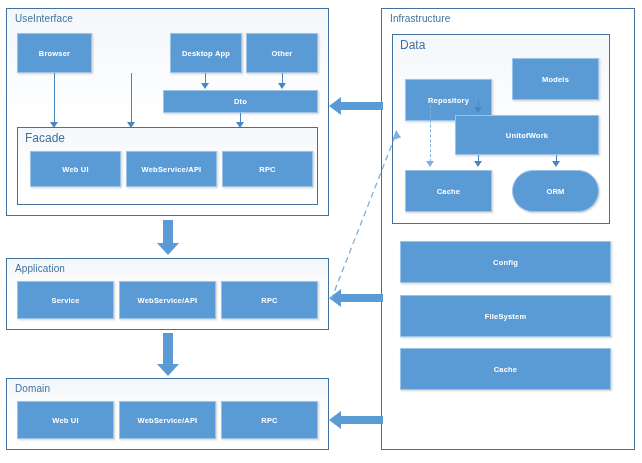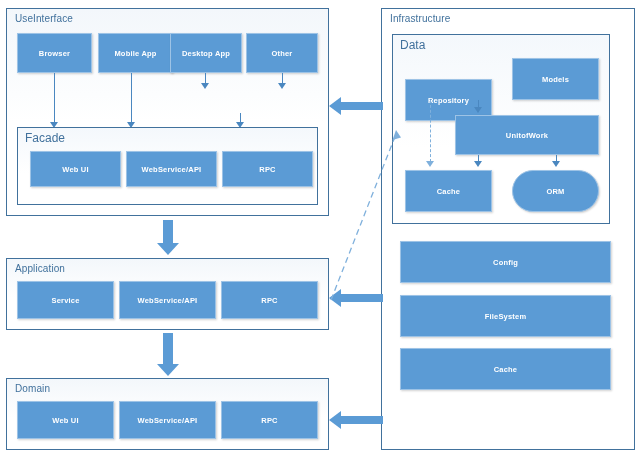--- a/index.html
+++ b/index.html
@@ -151,24 +151,24 @@
 </head>
 <body>
 
 <div id="canvas">
 
   <div class="layer" style="left:6px; top:8px; width:323px; height:208px;">
     <div class="layer-title">UseInterface</div>
   </div>
 
   <div class="box" style="left:17px; top:33px; width:75px; height:40px;">Browser</div>
-  <div class="box" style="left:98px; top:33px; width:75px; height:40px;">Mobile App</div>
   <div class="box" style="left:170px; top:33px; width:72px; height:40px;">Desktop App</div>
   <div class="box" style="left:246px; top:33px; width:72px; height:40px;">Other</div>
 
+  <div class="box" style="left:163px; top:90px; width:155px; height:23px;">Dto</div>
 
   <div class="vline" style="left:205px; top:73px; height:11px;"></div>
   <div class="arrowhead-down" style="left:201px; top:83px;"></div>
 
   <div class="vline" style="left:282px; top:73px; height:11px;"></div>
   <div class="arrowhead-down" style="left:278px; top:83px;"></div>
 
   <div class="vline" style="left:240px; top:113px; height:11px;"></div>
   <div class="arrowhead-down" style="left:236px; top:122px;"></div>
 

